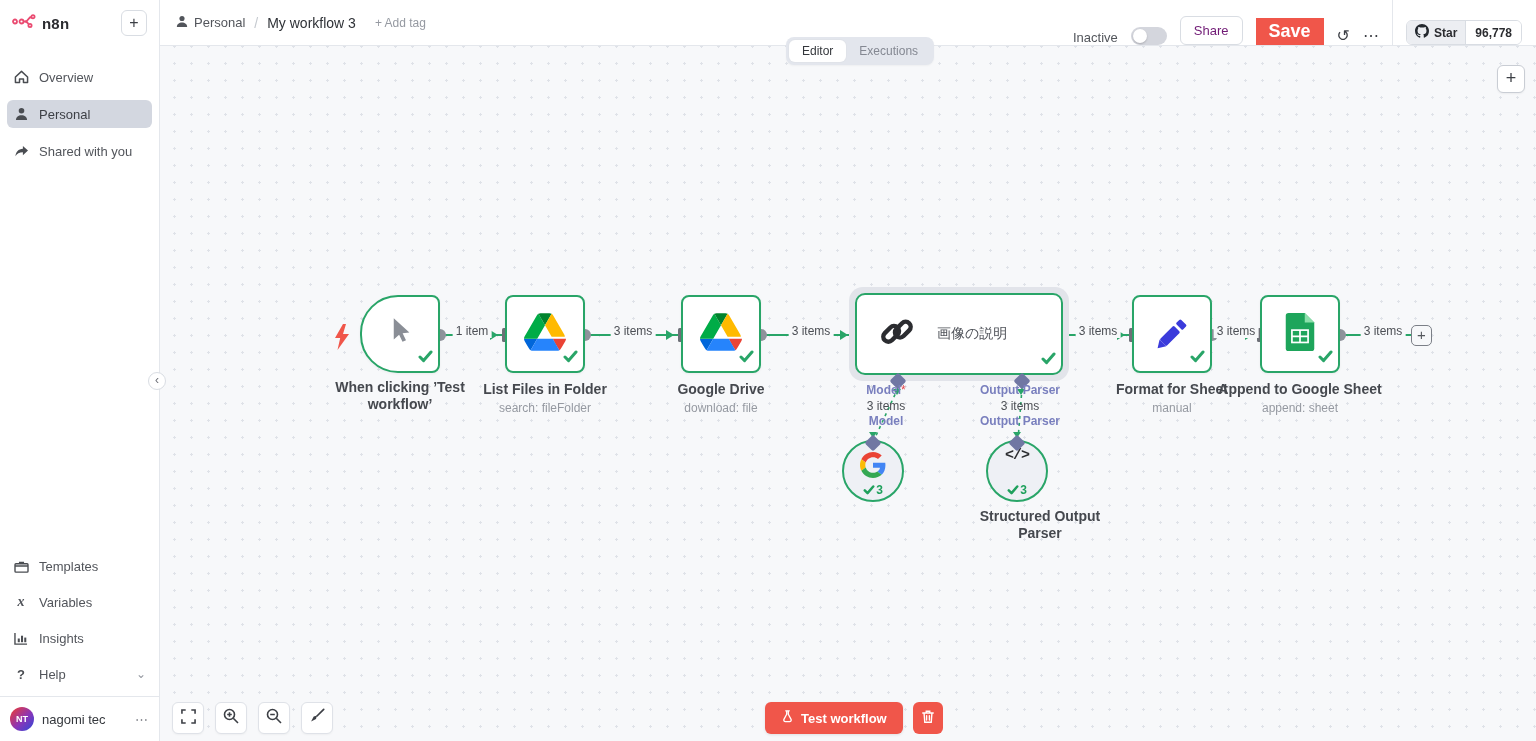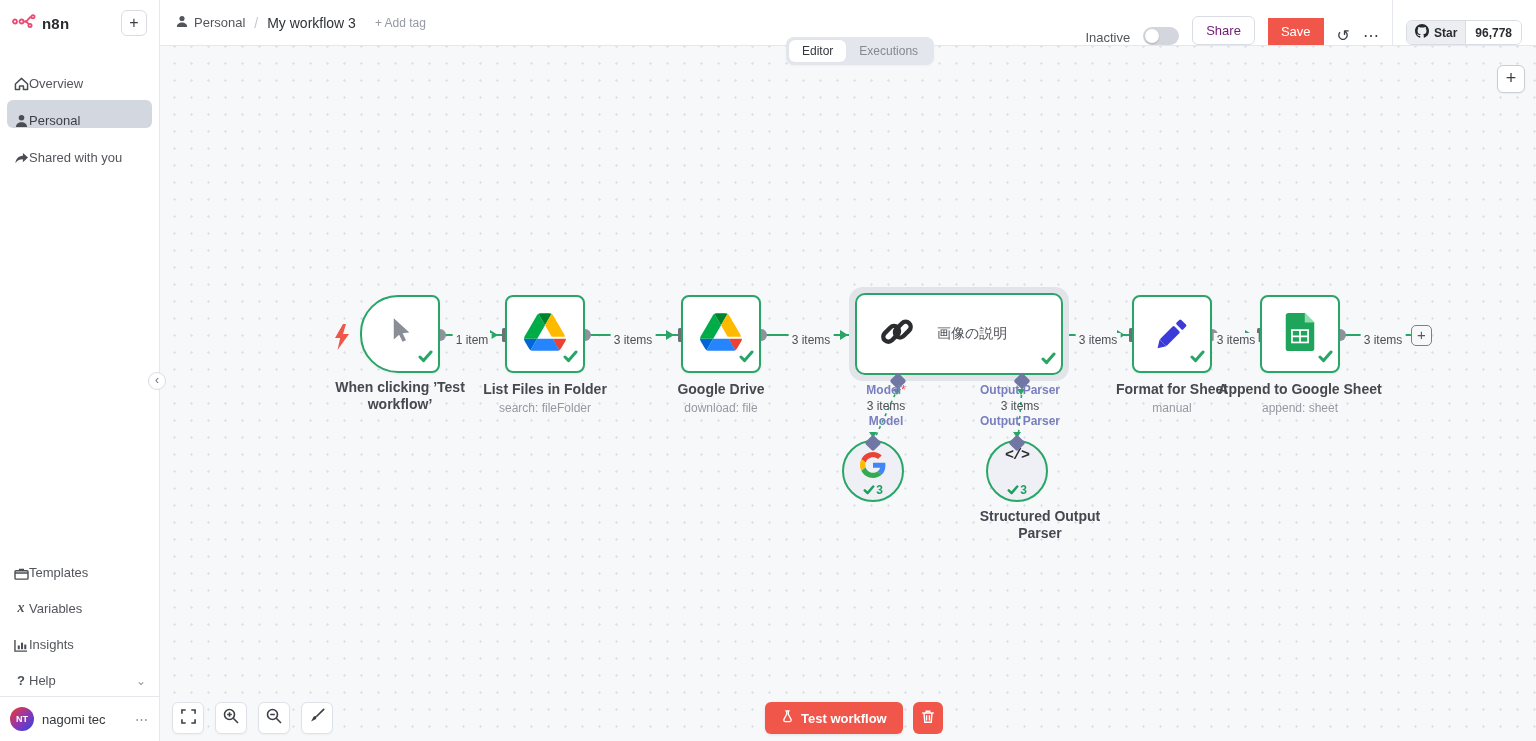--- a/index.html
+++ b/index.html
@@ -4,21 +4,21 @@
 <style>
   * { margin:0; padding:0; box-sizing:border-box; }
   html,body { width:1536px; height:741px; overflow:hidden; font-family:"Liberation Sans", sans-serif; background:#fff; color:#34373c; }
 
   
   .sidebar { position:fixed; left:0; top:0; bottom:0; width:160px; background:#fff; border-right:1px solid #e4e7ec; display:flex; flex-direction:column; z-index:30; }
   .logo-row { display:flex; align-items:center; padding:10px 12px 8px 12px; }
   .logo-text { font-weight:bold; font-size:15px; color:#2b2c30; margin-left:6px; letter-spacing:.2px; }
   .new-wf-btn { margin-left:auto; width:26px; height:26px; border:1px solid #d9dde3; border-radius:6px; background:#fff; color:#3c3f45; font-size:16px; line-height:24px; text-align:center; cursor:pointer; }
   .nav { margin-top:10px; }
-  .nav-item { display:flex; align-items:flex-end; height:28px; margin:9px 7px; padding:0 6px; border-radius:6px; font-size:13px; color:#52555b; cursor:pointer; }
+  .nav-item { display:flex; align-items:center; gap:10px; height:28px; margin:9px 7px; padding:0 6px; border-radius:6px; font-size:13px; color:#52555b; cursor:pointer; }
   .nav-item .ic { width:16px; display:flex; justify-content:center; }
   .nav-item.active { background:#d3d7e0; color:#3c3f45; }
   .sb-spacer { flex:1; }
   .nav-bottom .nav-item { margin:8px 7px; }
   .glyph-ic { font-weight:bold; color:#4a4d52; font-size:13px; }
   .var-ic { font-style:italic; font-family:"Liberation Serif", serif; font-weight:bold; font-size:14px; }
   .chev { margin-left:auto; color:#9599a1; font-size:12px; }
   .user-row { display:flex; align-items:center; gap:8px; border-top:1px solid #e4e7ec; padding:10px 10px; }
   .avatar { width:24px; height:24px; border-radius:50%; background:linear-gradient(135deg,#e03a45 10%,#8a35b8 55%,#2b49d8 100%); color:#fff; font-size:9px; font-weight:bold; display:flex; align-items:center; justify-content:center; }
   .user-name { font-size:13px; font-weight:normal; color:#34373c; }
@@ -29,41 +29,41 @@
   .crumb { display:flex; align-items:center; gap:9px; }
   .crumb-project { font-size:13px; color:#52555b; display:flex; align-items:center; gap:6px; cursor:pointer; }
   .crumb-sep { color:#c5c9cf; font-size:14px; }
   .wf-title { font-size:14px; color:#2f3237; font-weight:500; cursor:text; }
   .add-tag { font-size:12px; color:#9599a1; margin-left:10px; cursor:pointer; }
   .tb-right { margin-left:auto; display:flex; align-items:flex-end; gap:13px; height:100%; }
   .inactive-lbl { font-size:13px; color:#52555b; }
   .toggle { width:36px; height:18px; border-radius:9px; background:#d4d6dd; position:relative; cursor:pointer; }
   .toggle .knob { position:absolute; left:2px; top:2px; width:14px; height:14px; border-radius:50%; background:#fff; box-shadow:0 1px 2px rgba(0,0,0,.2); }
   .btn-share { height:29px; padding:0 13px; border:1px solid #d9dde3; border-radius:6px; background:#fff; font-size:13px; color:#701a75; cursor:pointer; }
-  .btn-save { height:27px; padding:0 13px; border:none; border-radius:0; background:#f0564a; font-size:13px; font-weight:normal; color:#fff; cursor:pointer; }
+  .btn-save { height:27px; padding:0 13px; border:none; border-radius:0; background:#f0564a; font-size:18px; font-weight:bold; color:#fff; cursor:pointer; }
   .tb-icon { font-size:16px; color:#3c3f45; cursor:pointer; }
   .tb-divider { width:1px; height:46px; background:#e4e7ec; }
   .star-widget { display:flex; align-items:stretch; height:25px; border:1px solid #d9dde3; border-radius:6px; overflow:hidden; margin-right:14px; cursor:pointer; }
   .star-left { display:flex; align-items:center; gap:5px; background:#eceef2; padding:0 8px; font-size:12px; font-weight:bold; color:#2b2c30; }
   .star-right { display:flex; align-items:center; background:#fff; padding:0 9px; font-size:12px; font-weight:bold; color:#2b2c30; border-left:1px solid #d9dde3; }
 
   
   .tabswitch { position:fixed; left:786px; top:37px; z-index:40; display:flex; background:#e3e6ed; border-radius:8px; padding:3px; box-shadow:0 1px 2px rgba(0,0,0,.04); }
   .tab { font-size:12px; padding:4px 13px; border-radius:6px; color:#848892; cursor:pointer; }
   .tab.active { background:#fff; color:#34373c; box-shadow:0 0 0 1px #e0e3e9; }
 
   
   .canvas { position:fixed; left:160px; top:46px; right:0; bottom:0; background:#f7f8fa;
     background-image:radial-gradient(circle, #dfe2e8 1.1px, transparent 1.2px); background-size:17px 17px; background-position:6px 9px; }
   .collapse-btn { position:fixed; left:148px; top:372px; width:18px; height:18px; border-radius:50%; border:1px solid #d9dde3; background:#fff; color:#6b6e75; font-size:12px; line-height:15px; text-align:center; z-index:35; cursor:pointer; }
   .canvas-add { position:absolute; left:1337px; top:19px; width:28px; height:28px; background:#fff; border:1px solid #c9cdd4; border-radius:6px; font-size:18px; color:#3c3f45; text-align:center; line-height:25px; cursor:pointer; box-shadow:0 1px 2px rgba(0,0,0,.05); }
 
   
   .conn-line { position:absolute; top:288px; height:2px; background:#29a568; }
-  .conn-label { position:absolute; top:287px; transform:translateX(-50%); font-size:12px; color:#4c4f55; background:#f7f8fa; padding:0 3px; white-space:nowrap; }
+  .conn-label { position:absolute; top:278px; transform:translateX(-50%); font-size:12px; color:#4c4f55; background:#f7f8fa; padding:0 3px; white-space:nowrap; }
   .out-dot { position:absolute; top:283px; width:12px; height:12px; border-radius:50%; background:#8f939b; }
   .in-stub { position:absolute; top:282px; width:6px; height:14px; border-radius:1.5px; background:#6e7178; }
   .arrow-r { position:absolute; top:284px; width:0; height:0; border-top:5px solid transparent; border-bottom:5px solid transparent; border-left:8px solid #29a568; }
   .plus-endpoint { position:absolute; left:1251px; top:279px; width:21px; height:21px; border:1.5px solid #7b7f87; border-radius:5px; background:#f7f8fa; color:#55585e; font-size:15px; line-height:18px; text-align:center; cursor:pointer; }
 
   
   .node-box { position:absolute; width:80px; height:78px; background:#fff; border:2px solid #29a568; border-radius:8px; display:flex; align-items:center; justify-content:center; box-shadow:0 1px 3px rgba(0,0,0,.05); cursor:pointer; }
   .node-box.trigger { border-radius:38px 8px 8px 38px; }
   .node-check { position:absolute; right:5px; bottom:4px; }
   .node-label { position:absolute; text-align:center; font-size:14px; font-weight:bold; color:#45484e; line-height:17px; }

